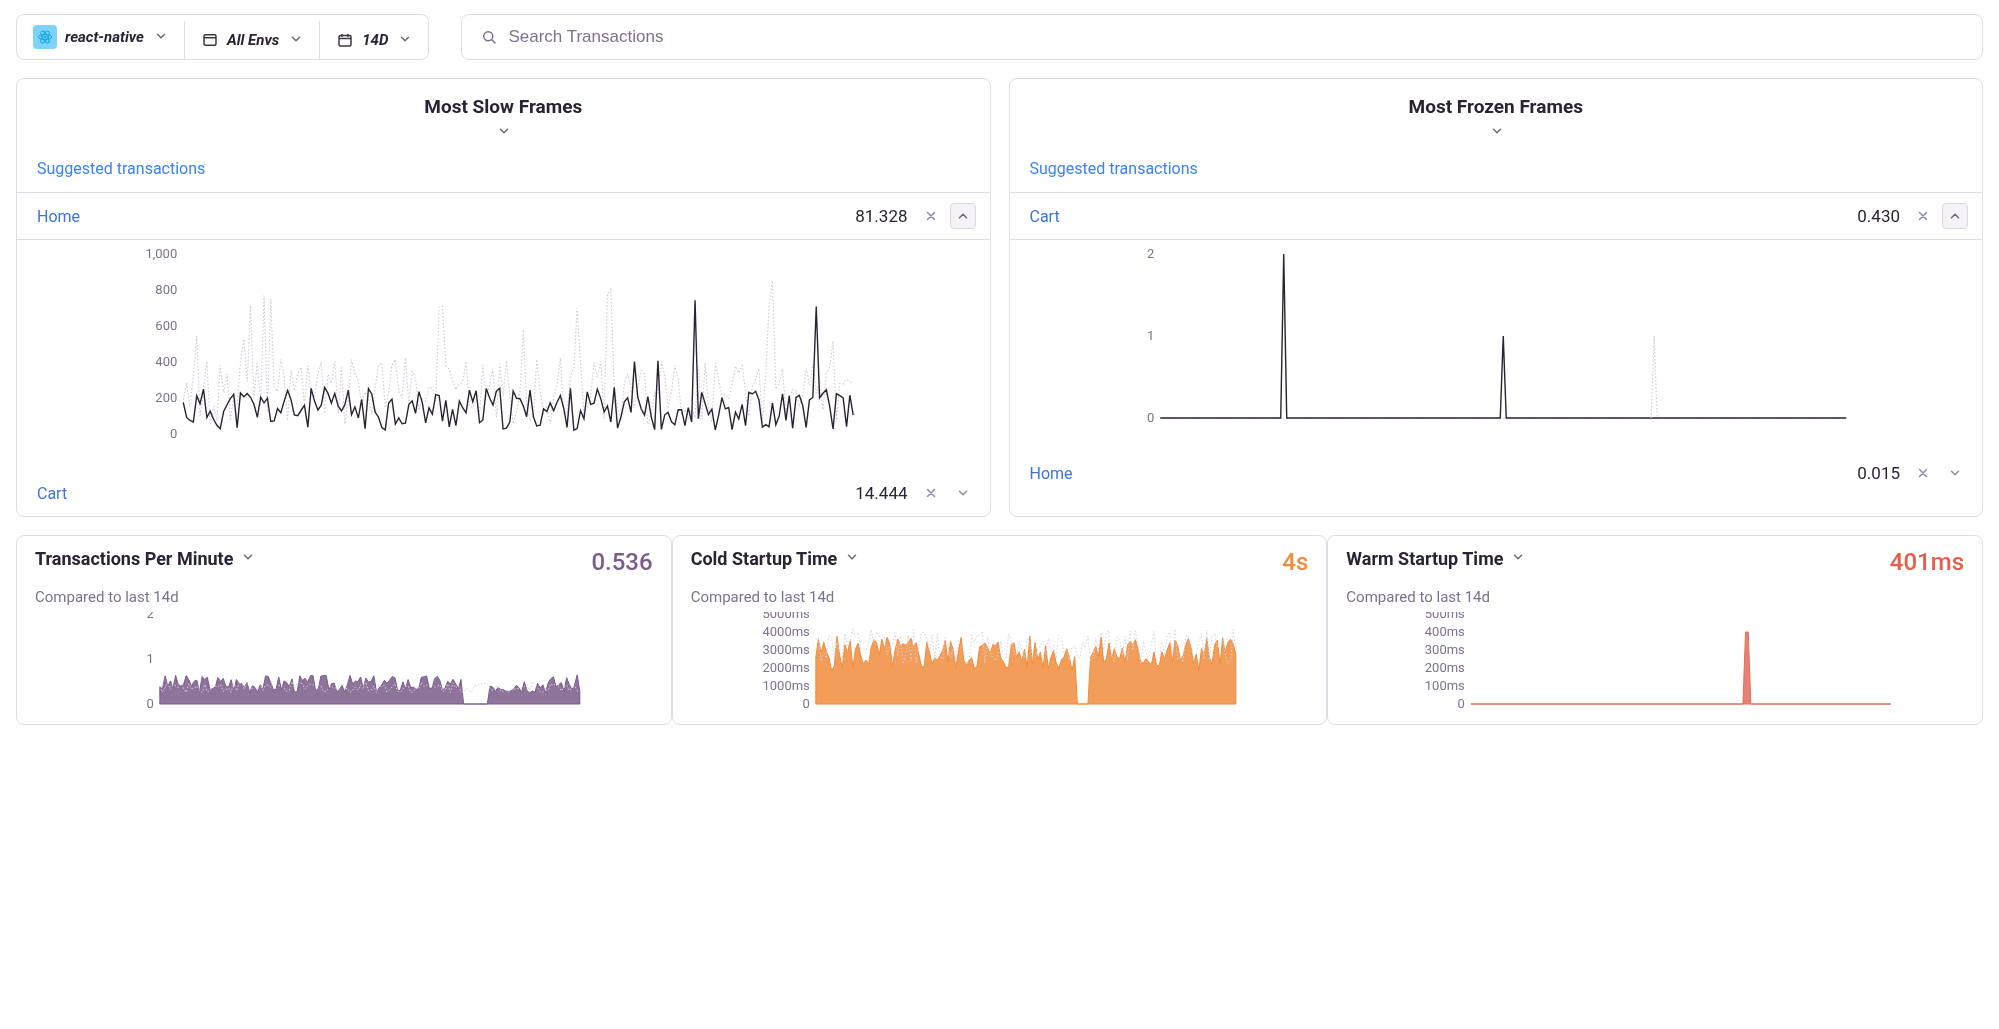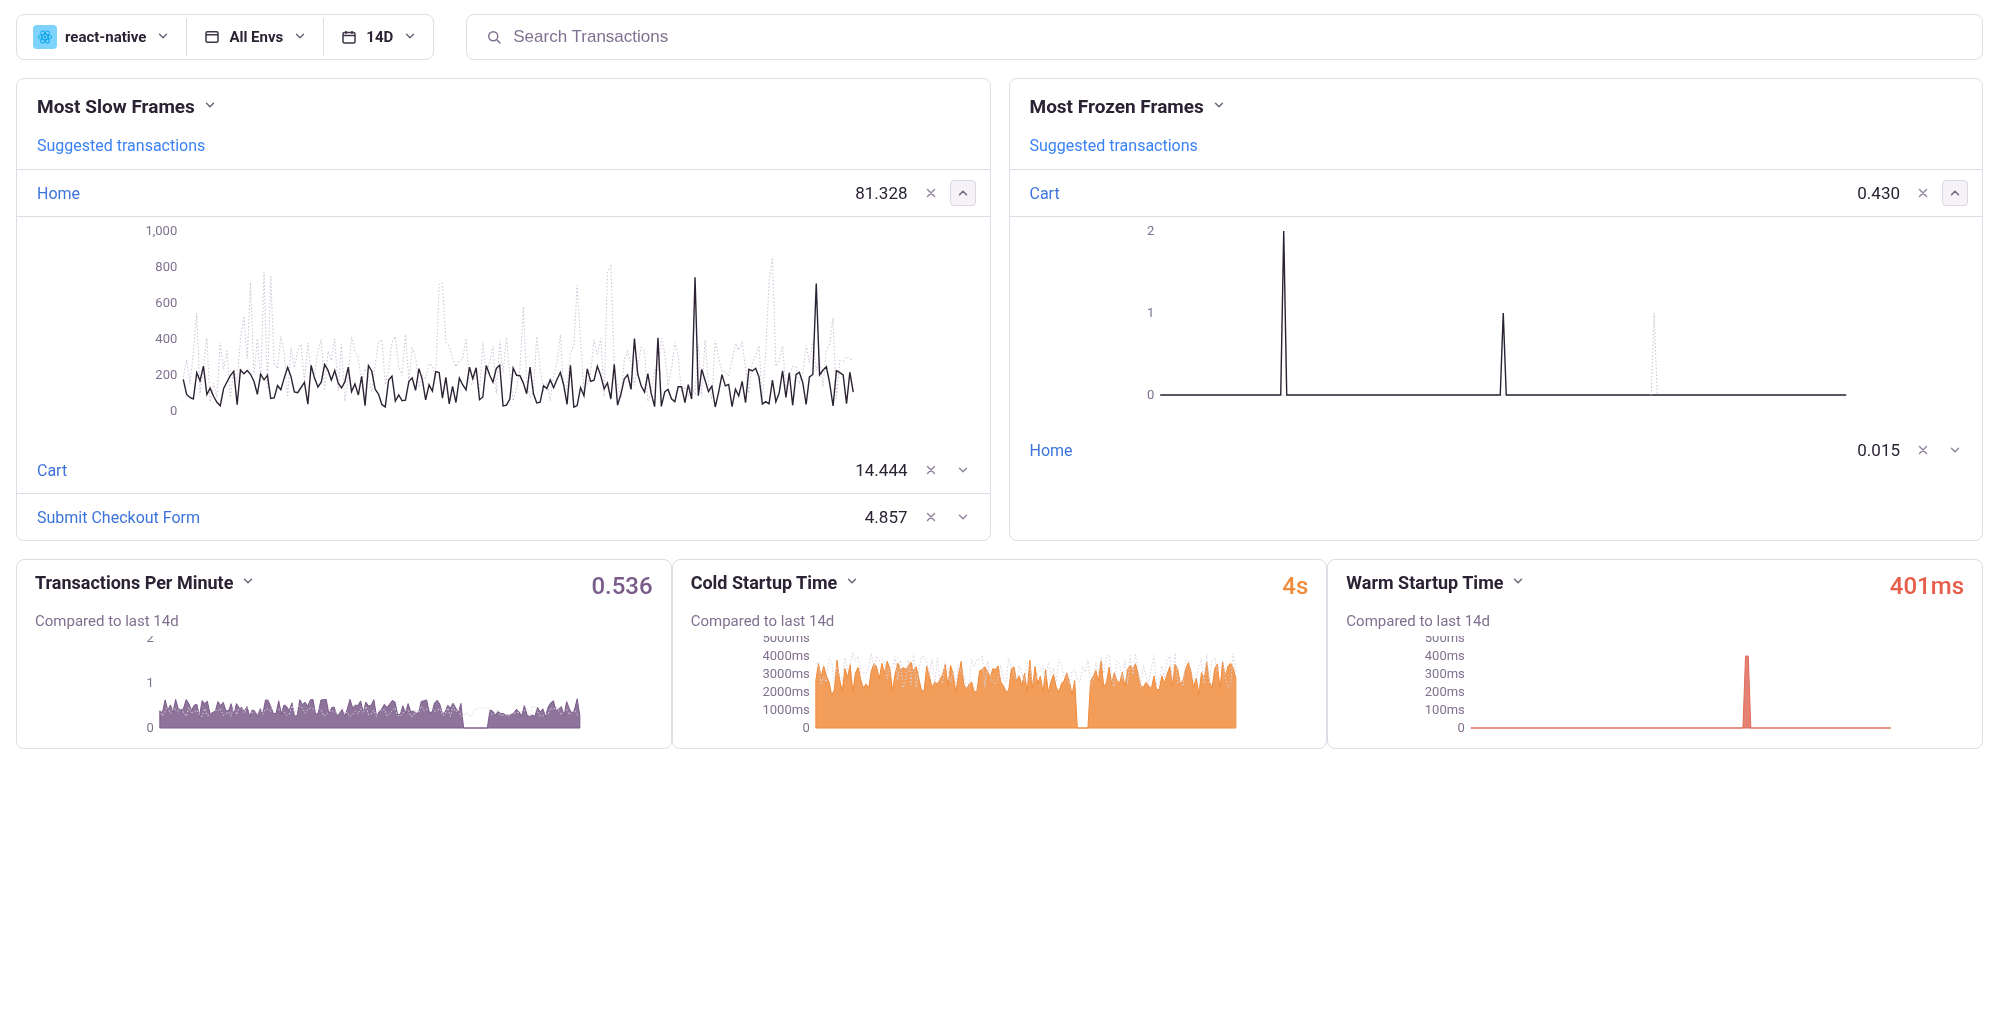--- a/index.html
+++ b/index.html
@@ -5,22 +5,22 @@
   * { box-sizing: border-box; margin: 0; padding: 0; }
   body {
     font-family: -apple-system, BlinkMacSystemFont, "Segoe UI", Roboto, Helvetica, Arial, sans-serif;
     background: #ffffff;
     color: #2b2233;
     padding: 14px 16px;
     font-size: 15px;
   }
   .topbar { display: flex; gap: 16px; align-items: stretch; margin-bottom: 18px; }
   .filters {
-    display: flex; align-items: center;
-    border: 1px solid #e0dce5; border-radius: 8px; overflow: hidden;
+    display: flex; align-items: flex-end;
+    border: 1px solid #e0dce5; border-radius: 8px; overflow: hidden; font-style: italic;
   }
   .filter-seg {
     display: flex; align-items: center; gap: 8px;
     padding: 10px 16px; font-weight: 700; color: #2b2233; cursor: pointer;
   }
   .filter-seg + .filter-seg { border-left: 1px solid #e0dce5; }
   .proj-icon {
     width: 24px; height: 24px; border-radius: 4px;
     background: #7dd3fc; display: flex; align-items: center; justify-content: center;
     color: #0ea5e9;
@@ -36,21 +36,21 @@
     background: transparent;
   }
   .searchbar input::placeholder { color: #80708f; }
   .search-icon { color:#80708f; width:18px;height:18px;}
 
   .row2 { display: grid; grid-template-columns: 1fr 1fr; gap: 18px; margin-bottom: 18px; }
   .card, .statcard {
     border: 1px solid #e0dce5; border-radius: 8px; background: #fff;
   }
   .card-head { padding: 16px 20px 14px; border-bottom: 1px solid #e0dce5; }
-  .card-title { font-size: 19px; font-weight:700; color:#2b2233; display:flex; align-items:center; gap:6px; cursor:pointer;}
+  .card-title { font-size: 19px; font-weight:700; color:#2b2233; display:flex; align-items:center; gap:6px; cursor:pointer;flex-direction:column;}
   .card-sub { color:#3b82f6; font-size:16px; margin-top:18px; }
 
   .item-row { display:flex; align-items:center; justify-content:space-between; padding: 10px 14px 10px 20px; border-bottom: 1px solid #e0dce5;}
   .item-row:last-child { border-bottom: none; }
   .item-link { color:#3d74db; font-size:16px; cursor:pointer; }
   .item-right { display:flex; align-items:center; gap:6px; color:#2b2233; }
   .item-val { font-size:17px; color:#2b2233; font-variant-numeric: tabular-nums; margin-right:4px;}
   .icon-btn { width:26px; height:26px; display:flex; align-items:center; justify-content:center; border-radius:4px; cursor:pointer; color:#9386a0;}
   .icon-btn.box { border:1px solid #dcd6e3; background:#f6f3f8; color:#6e6678;}
   .icon-btn svg { width:14px; height:14px; }
@@ -202,36 +202,20 @@
               <use href="#ic-x"></use>
             </svg>
           </span>
         <span class="icon-btn">
             <svg>
               <use href="#ic-chev-down"></use>
             </svg>
           </span>
       </span>
     </div>
-    <div class="item-row">
-      <span class="item-link">Submit Checkout Form</span>
-      <span class="item-right">
-        <span class="item-val">4.857</span>
-        <span class="icon-btn">
-            <svg>
-              <use href="#ic-x"></use>
-            </svg>
-          </span>
-        <span class="icon-btn">
-            <svg>
-              <use href="#ic-chev-down"></use>
-            </svg>
-          </span>
-      </span>
-    </div>
   </div>
 
   <div class="card">
     <div class="card-head">
       <div class="card-title">
         <span>Most Frozen Frames</span>
         <span class="chev"><svg width="14" height="14">
               <use href="#ic-chev-down"></use>
             </svg></span>
       </div>

